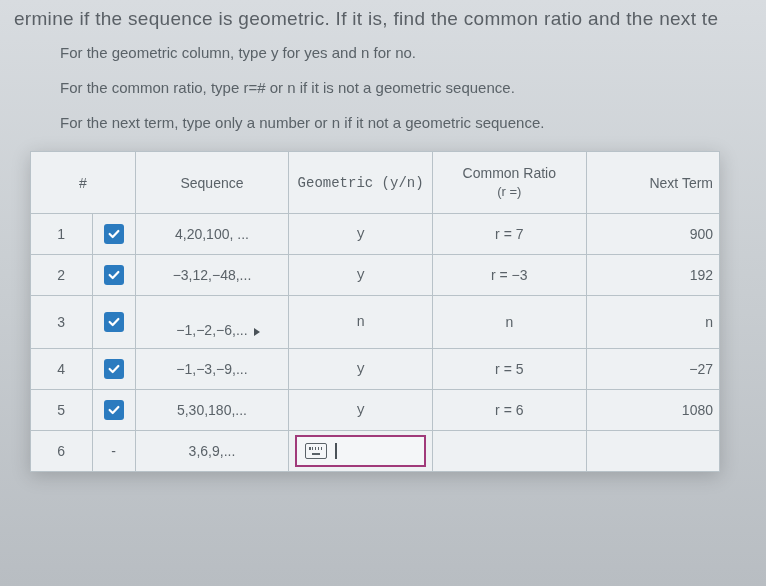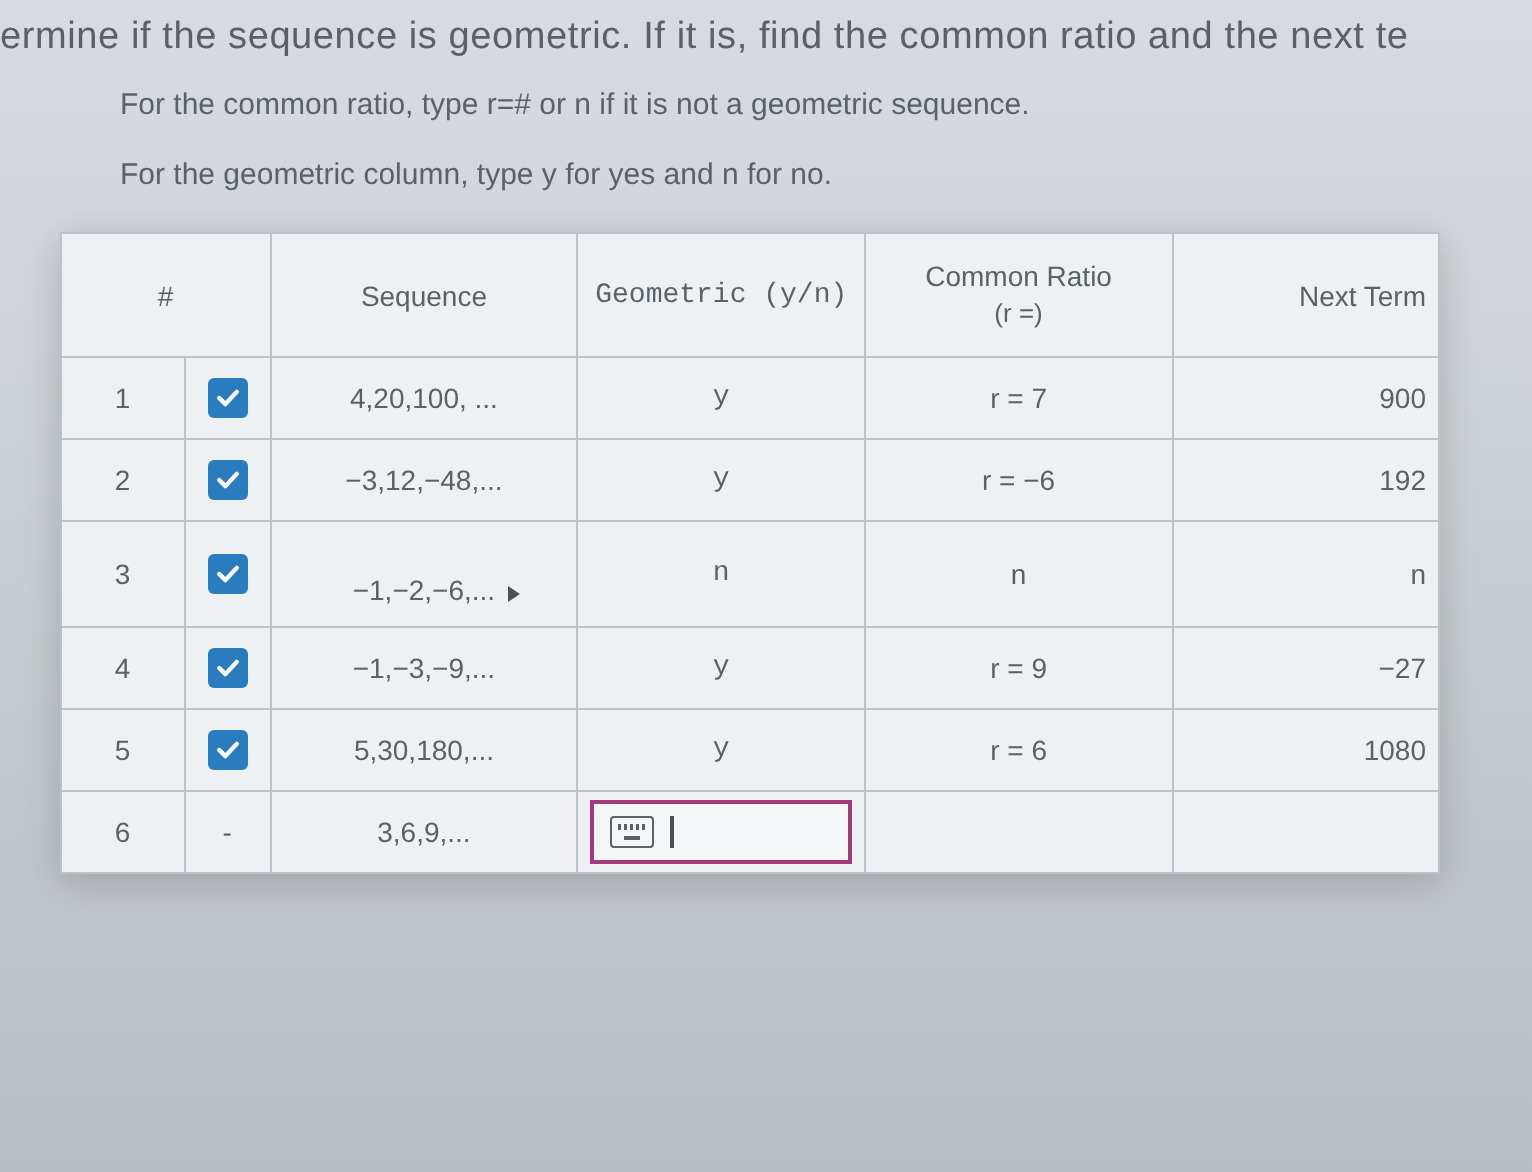--- a/index.html
+++ b/index.html
@@ -8,21 +8,21 @@
       height: 586px;
       background: linear-gradient(180deg, #d8dce0 0%, #c8cdd1 50%, #b8bdc2 100%);
       font-family: Arial, Helvetica, sans-serif;
       color: #4a5258;
       overflow: hidden;
       padding: 8px 0 0 0;
     }
     .title {
       font-size: 19px;
       color: #5a6066;
-      padding-left: 0;
+      padding-left: 14px;
       margin-bottom: 12px;
       letter-spacing: 0.3px;
     }
     .instructions {
       padding-left: 60px;
       margin-bottom: 18px;
     }
     .instruction-line {
       font-size: 15px;
       color: #5a6268;
@@ -129,22 +129,23 @@
     }
     td.active-row { padding: 4px 6px; }
     .th-inner { line-height: 1.3; }
   </style>
 </head>
 <body>
 
 <div class="title">ermine if the sequence is geometric. If it is, find the common ratio and the next te</div>
 
 <div class="instructions">
+  <div class="instruction-line">For the geometric column, type y for yes and n for no.</div>
   <div class="instruction-line">For the common ratio, type r=# or n if it is not a geometric sequence.</div>
-  <div class="instruction-line">For the geometric column, type y for yes and n for no.</div>
+  <div class="instruction-line">For the next term, type only a number or n if it not a geometric sequence.</div>
 </div>
 
 <div class="table-wrap">
 <table>
   <thead>
     <tr>
       <th class="col-num" colspan="2">#</th>
       <th class="col-seq">Sequence</th>
       <th class="col-geo">Geometric (y/n)</th>
       <th class="col-ratio">
@@ -177,21 +178,21 @@
       <td class="col-num">2</td>
       <td class="col-chk">
         <span class="check">
               <svg viewBox="0 0 16 16">
                 <path d="M3 8 L6.5 11.5 L13 4.5" stroke="#fff" stroke-width="2.5" fill="none" stroke-linecap="round" stroke-linejoin="round"></path>
               </svg>
             </span>
       </td>
       <td class="col-seq">−3,12,−48,...</td>
       <td class="col-geo">y</td>
-      <td class="col-ratio">r = −6</td>
+      <td class="col-ratio">r = −3</td>
       <td class="col-next">192</td>
     </tr>
 
     <tr>
       <td class="col-num">3</td>
       <td class="col-chk">
         <span class="check">
               <svg viewBox="0 0 16 16">
                 <path d="M3 8 L6.5 11.5 L13 4.5" stroke="#fff" stroke-width="2.5" fill="none" stroke-linecap="round" stroke-linejoin="round"></path>
               </svg>
@@ -207,21 +208,21 @@
       <td class="col-num">4</td>
       <td class="col-chk">
         <span class="check">
               <svg viewBox="0 0 16 16">
                 <path d="M3 8 L6.5 11.5 L13 4.5" stroke="#fff" stroke-width="2.5" fill="none" stroke-linecap="round" stroke-linejoin="round"></path>
               </svg>
             </span>
       </td>
       <td class="col-seq">−1,−3,−9,...</td>
       <td class="col-geo">y</td>
-      <td class="col-ratio">r = 9</td>
+      <td class="col-ratio">r = 5</td>
       <td class="col-next">−27</td>
     </tr>
 
     <tr>
       <td class="col-num">5</td>
       <td class="col-chk">
         <span class="check">
               <svg viewBox="0 0 16 16">
                 <path d="M3 8 L6.5 11.5 L13 4.5" stroke="#fff" stroke-width="2.5" fill="none" stroke-linecap="round" stroke-linejoin="round"></path>
               </svg>

